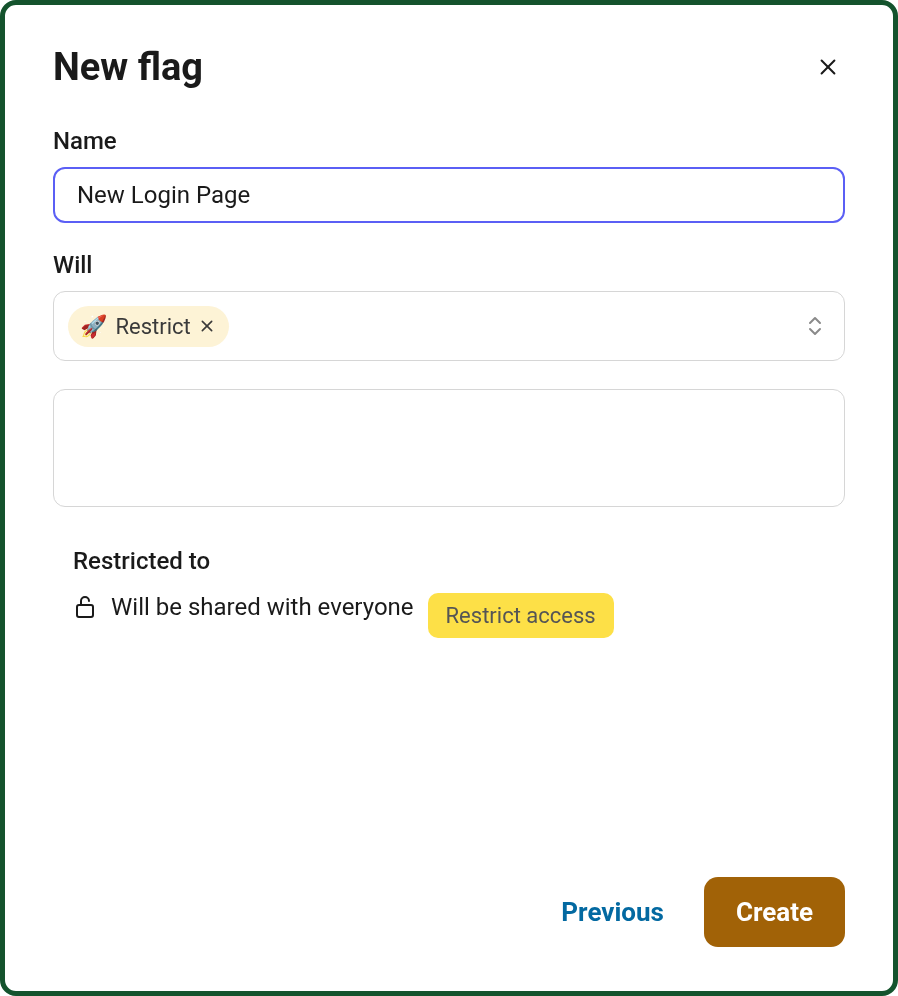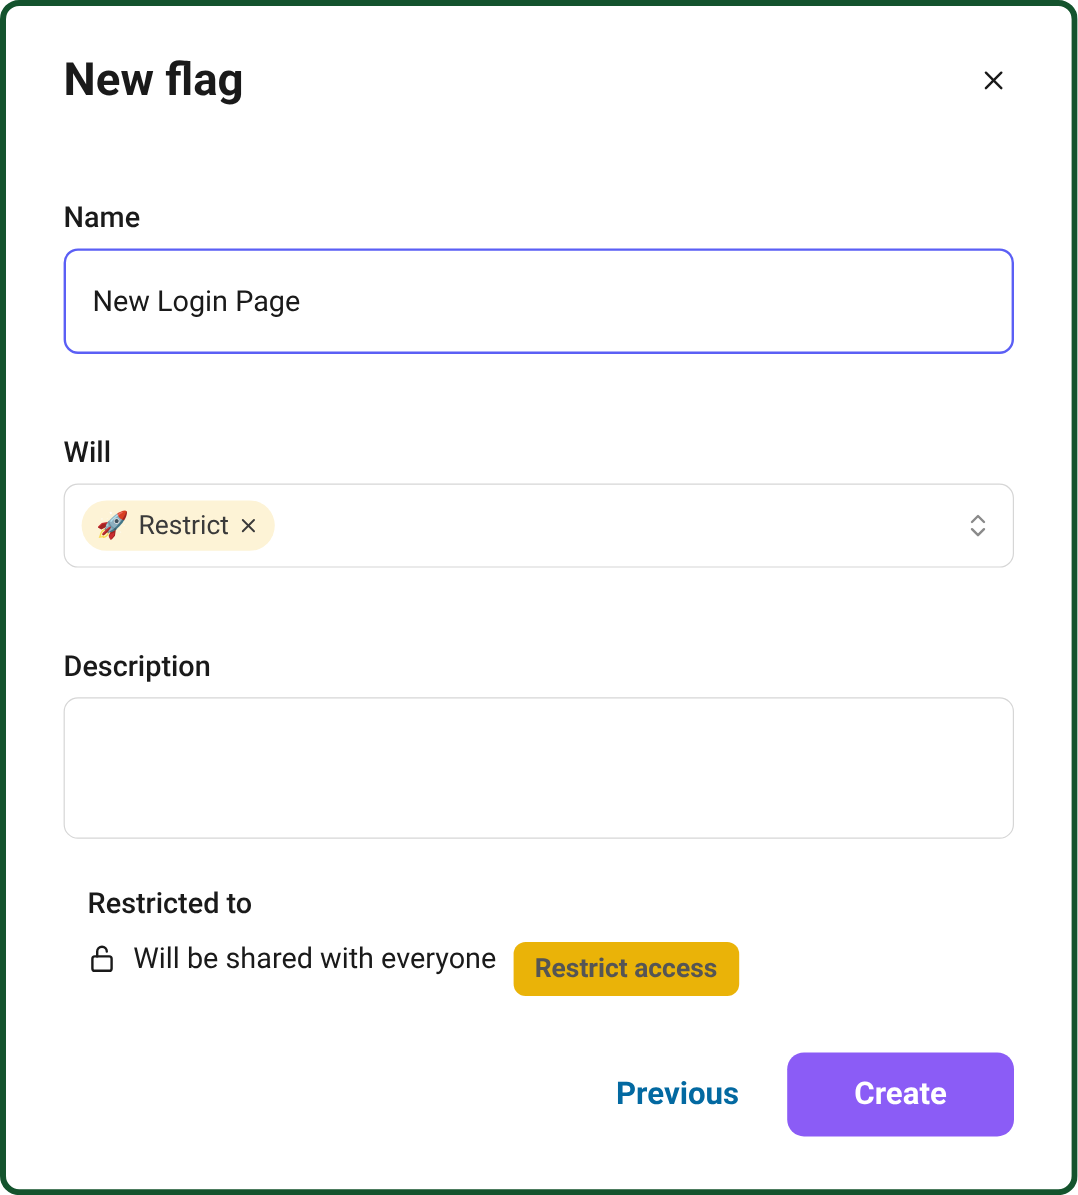--- a/index.html
+++ b/index.html
@@ -35,21 +35,20 @@
     background: none;
     border: none;
     cursor: pointer;
     padding: 6px;
     display: flex;
     align-items: center;
     justify-content: center;
   }
   .form-group {
     margin-bottom: 28px;
-    margin-top: 40px;
   }
   .label-row {
     display: flex;
     align-items: center;
     gap: 8px;
     margin-bottom: 12px;
   }
   .form-label {
     font-size: 24px;
     font-weight: 500;
@@ -63,21 +62,21 @@
     color: #fff;
     font-size: 14px;
     font-weight: 700;
     display: inline-flex;
     align-items: center;
     justify-content: center;
     cursor: pointer;
   }
   .text-input {
     width: 100%;
-    height: 88px;
+    height: 56px;
     padding: 0 22px;
     font-size: 24px;
     border: 1px solid #d6d6d6;
     border-radius: 12px;
     outline: none;
     font-family: inherit;
     color: #1a1a1a;
   }
   .text-input.focused {
     border: 2.5px solid #5b5ff5;
@@ -149,52 +148,51 @@
   }
   .lock-icon-wrap {
     display: inline-flex;
     align-items: center;
   }
   .share-text {
     font-size: 24px;
     color: #1a1a1a;
   }
   .restrict-btn {
-    background: #eab308;
+    background: #fde047;
     border: none;
     border-radius: 10px;
     padding: 10px 18px;
     font-size: 22px;
     color: #555;
     cursor: pointer;
     font-family: inherit;
-    font-weight: bold;
   }
   .footer {
     margin-top: auto;
     display: flex;
     justify-content: flex-end;
     align-items: center;
     gap: 40px;
     padding-top: 40px;
   }
   .prev-btn {
     background: none;
     border: none;
     font-size: 26px;
     font-weight: 700;
     color: #0369a1;
     cursor: pointer;
     font-family: inherit;
   }
   .create-btn {
-    background: #8b5cf6;
+    background: #a16207;
     border: none;
     border-radius: 14px;
-    padding: 20px 56px;
+    padding: 20px 32px;
     font-size: 26px;
     font-weight: 700;
     color: #fff;
     cursor: pointer;
     font-family: inherit;
   }
 </style>
 </head>
 <body>
 
@@ -240,23 +238,20 @@
           <polyline points="2,7 7,2 12,7"></polyline>
         </svg>
         <svg width="14" height="10" viewBox="0 0 14 10" fill="none" stroke="#8a8a8a" stroke-width="2" stroke-linecap="round" stroke-linejoin="round">
           <polyline points="2,3 7,8 12,3"></polyline>
         </svg>
       </div>
     </div>
   </div>
 
   <div class="form-group">
-    <div class="label-row">
-      <label class="form-label">Description</label>
-    </div>
     <textarea class="textarea" style=""></textarea>
   </div>
 
   <div class="restricted-section">
     <div class="label-row">
       <label class="form-label">Restricted to</label>
     </div>
     <div class="restricted-row">
       <span class="lock-icon-wrap">
         <svg width="24" height="26" viewBox="0 0 24 26" fill="none" stroke="#1a1a1a" stroke-width="2" stroke-linecap="round" stroke-linejoin="round">

